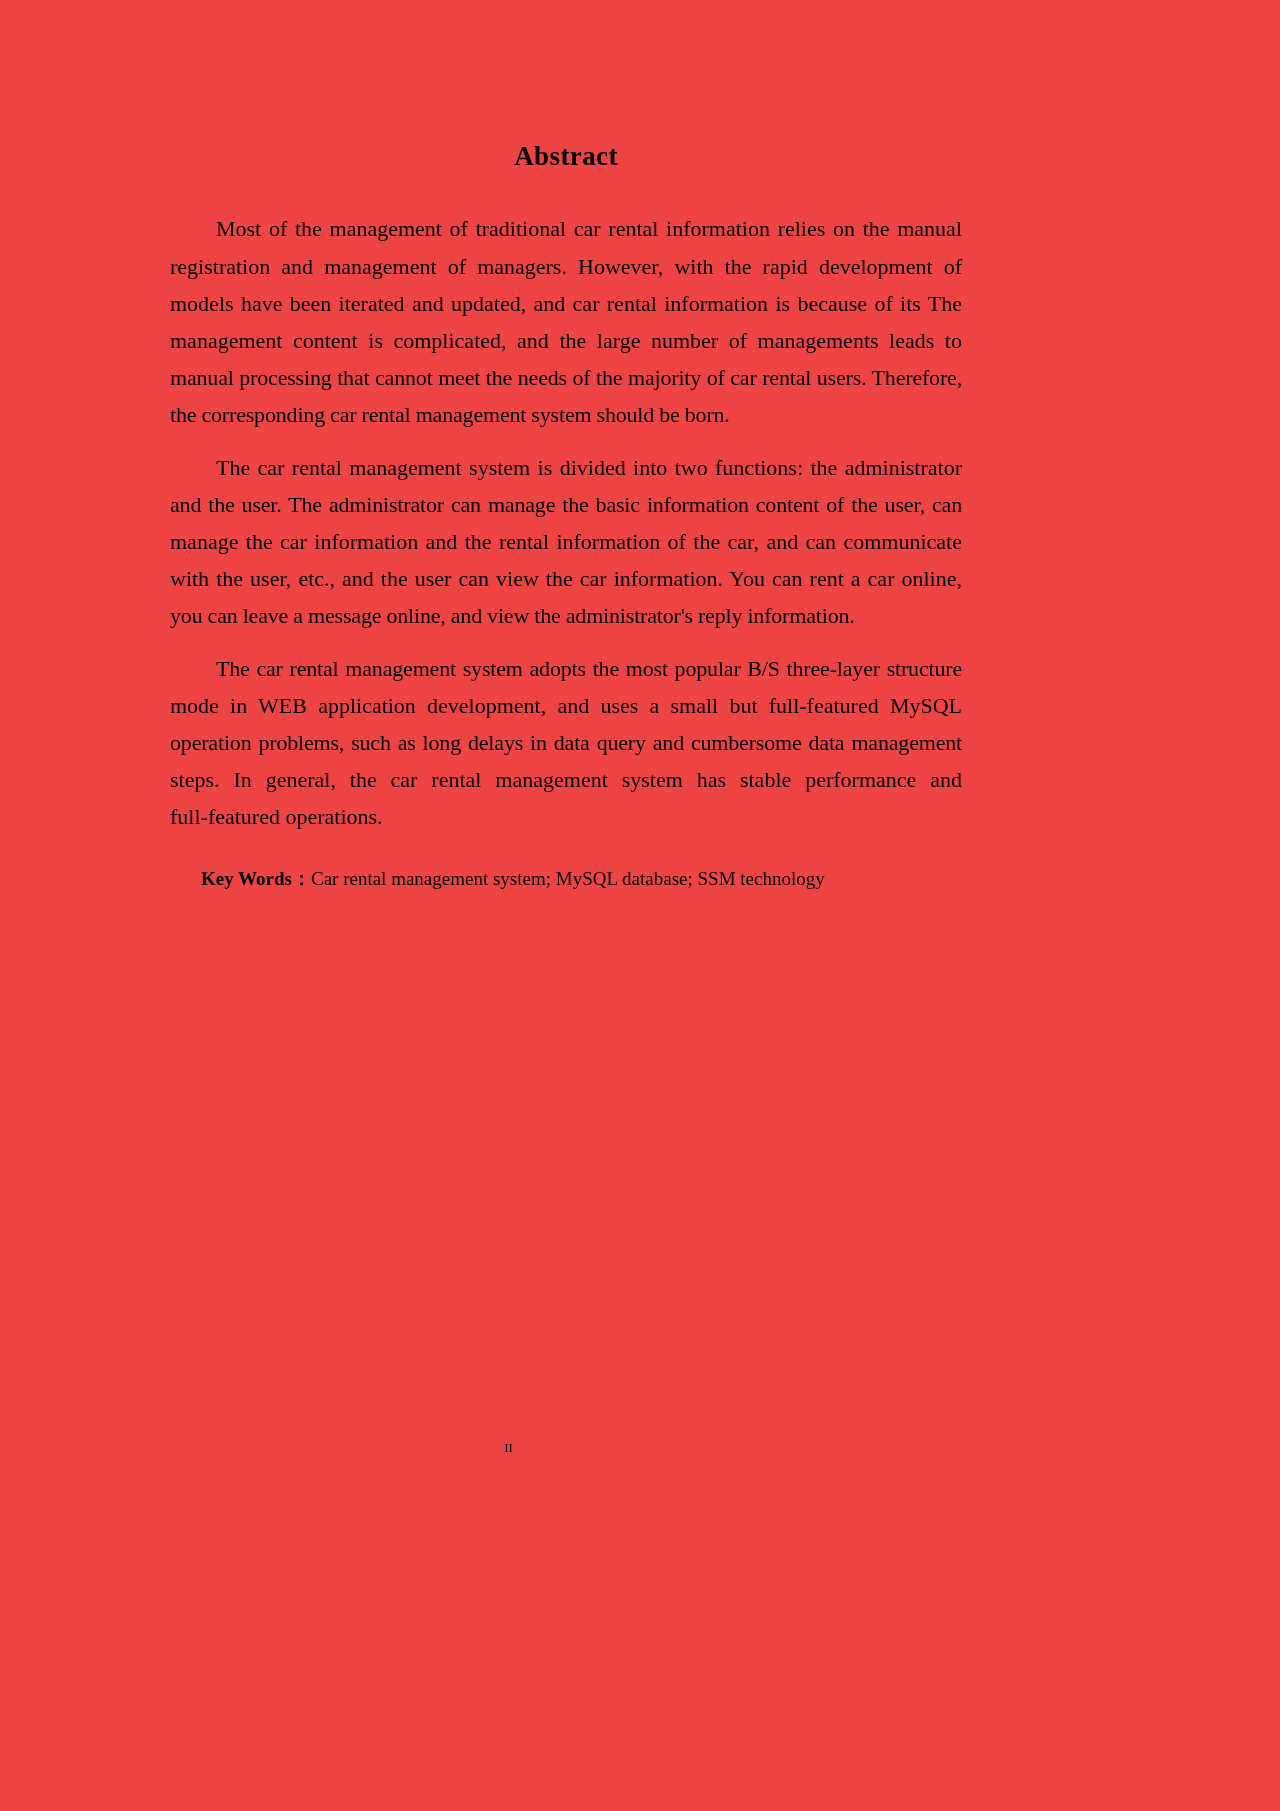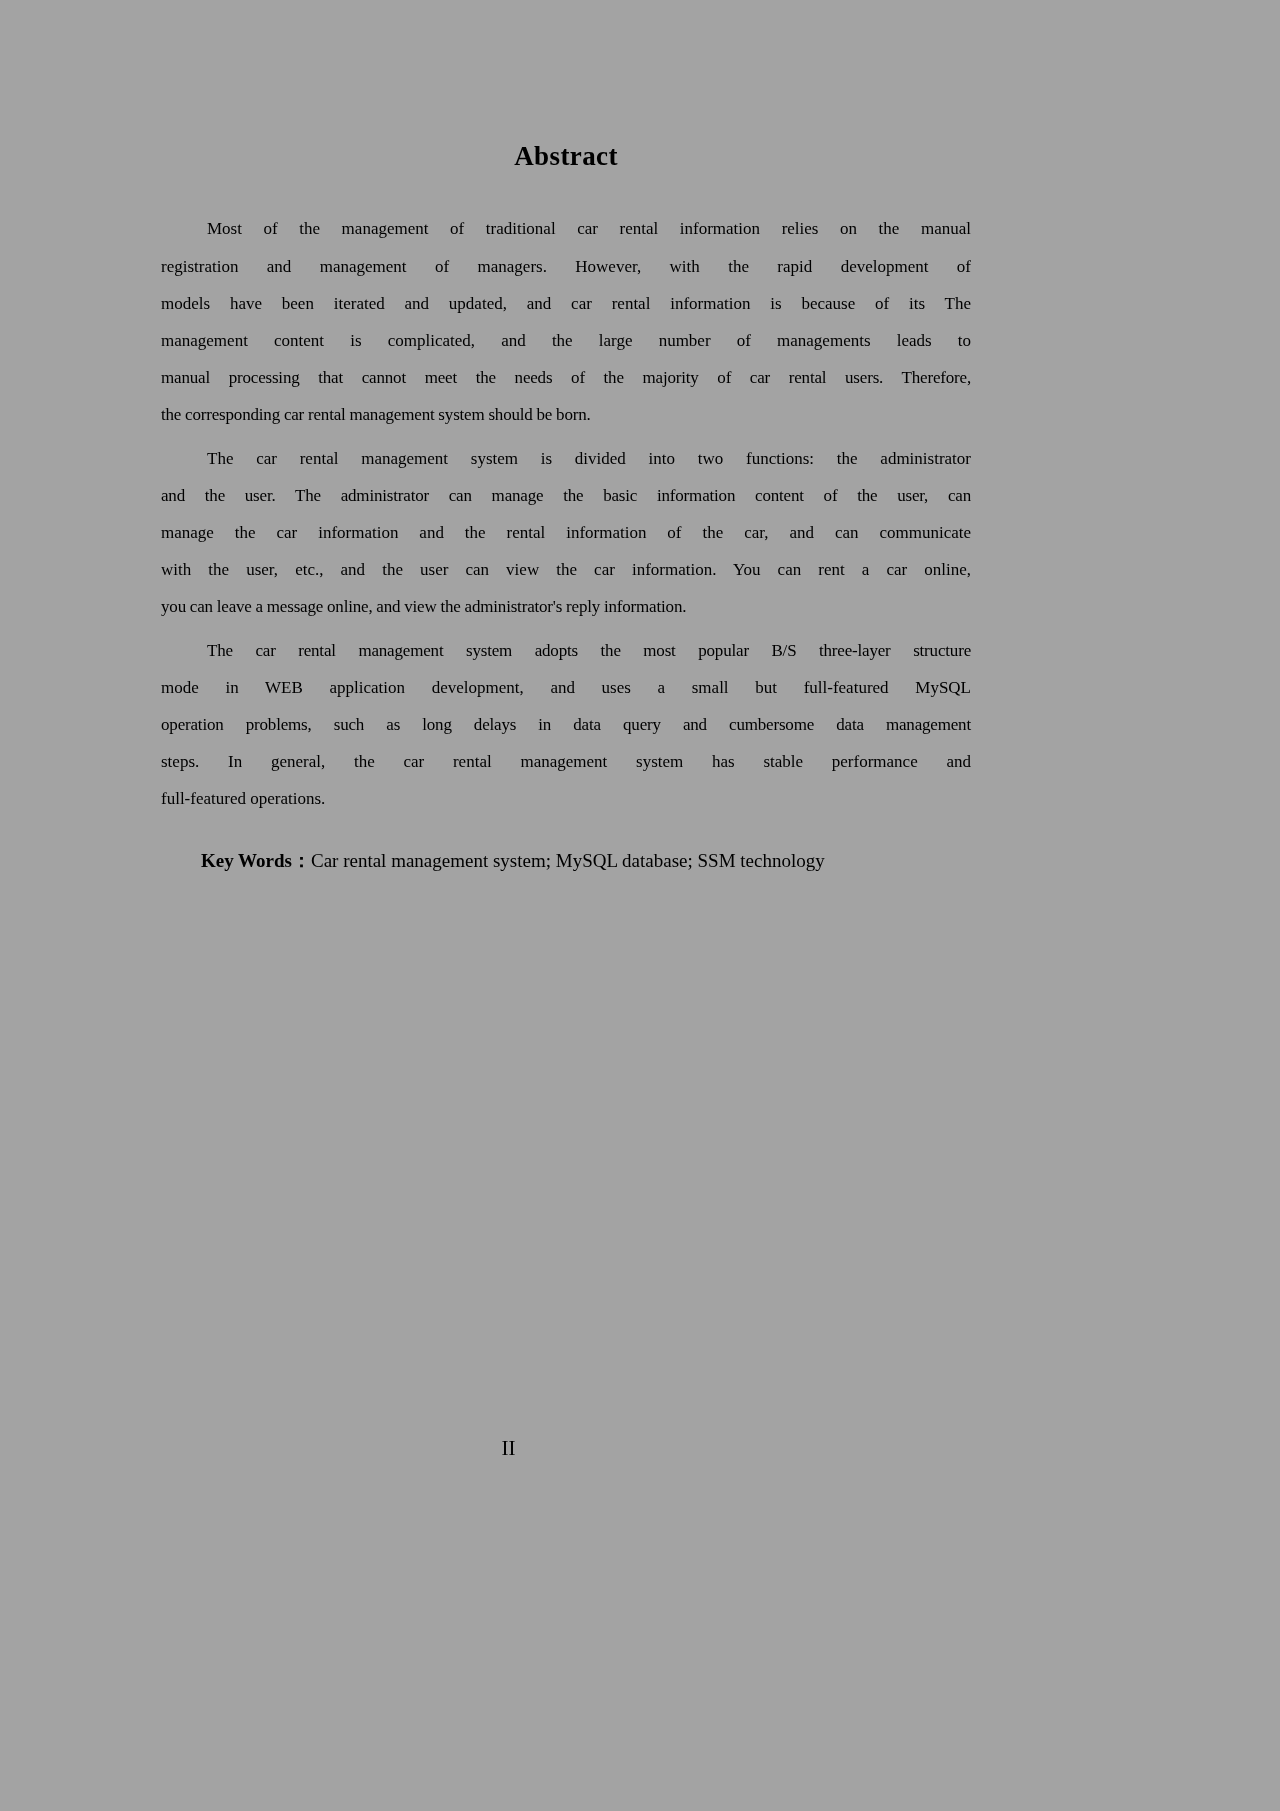--- a/index.html
+++ b/index.html
@@ -13,43 +13,43 @@
     position: relative;
     font-family: "Liberation Serif", "DejaVu Serif", serif;
     color: #000000;
     -webkit-font-smoothing: antialiased;
   }
   .page {
     position: absolute;
     left: 0; top: 0;
     width: 1280px;
     height: 1811px;
-    background: #a3a3a3;
+    background: #ef4444;
     overflow: hidden;
   }
   .content {
     position: absolute;
     left: 155px;
     top: 140px;
     width: 822px;
   }
   .doc-title {
     font-size: 27px;
     font-weight: bold;
     text-align: center;
     letter-spacing: 0.4px;
     margin: 0 0 38px 0;
     line-height: 1.2;
   }
   .para {
-    font-size: 17px;
+    font-size: 22px;
     line-height: 37.2px;
     text-align: justify;
     text-justify: inter-word;
-    margin: 6px;
+    margin: 15px;
     hyphens: none;
   }
   
   .ln {
     display: block;
     text-align: justify;
     text-align-last: justify;
     white-space: normal;
   }
   .ln.last {
@@ -75,21 +75,21 @@
   }
   .keywords .kw-value {
     font-weight: normal;
   }
   .page-number {
     position: absolute;
     left: 0;
     top: 1438px;
     width: 1017px;
     text-align: center;
-    font-size: 21px;
+    font-size: 13px;
     line-height: 20px;
   }
 </style>
 </head>
 <body>
 
 <div class="page">
 
   <div class="content">
 

